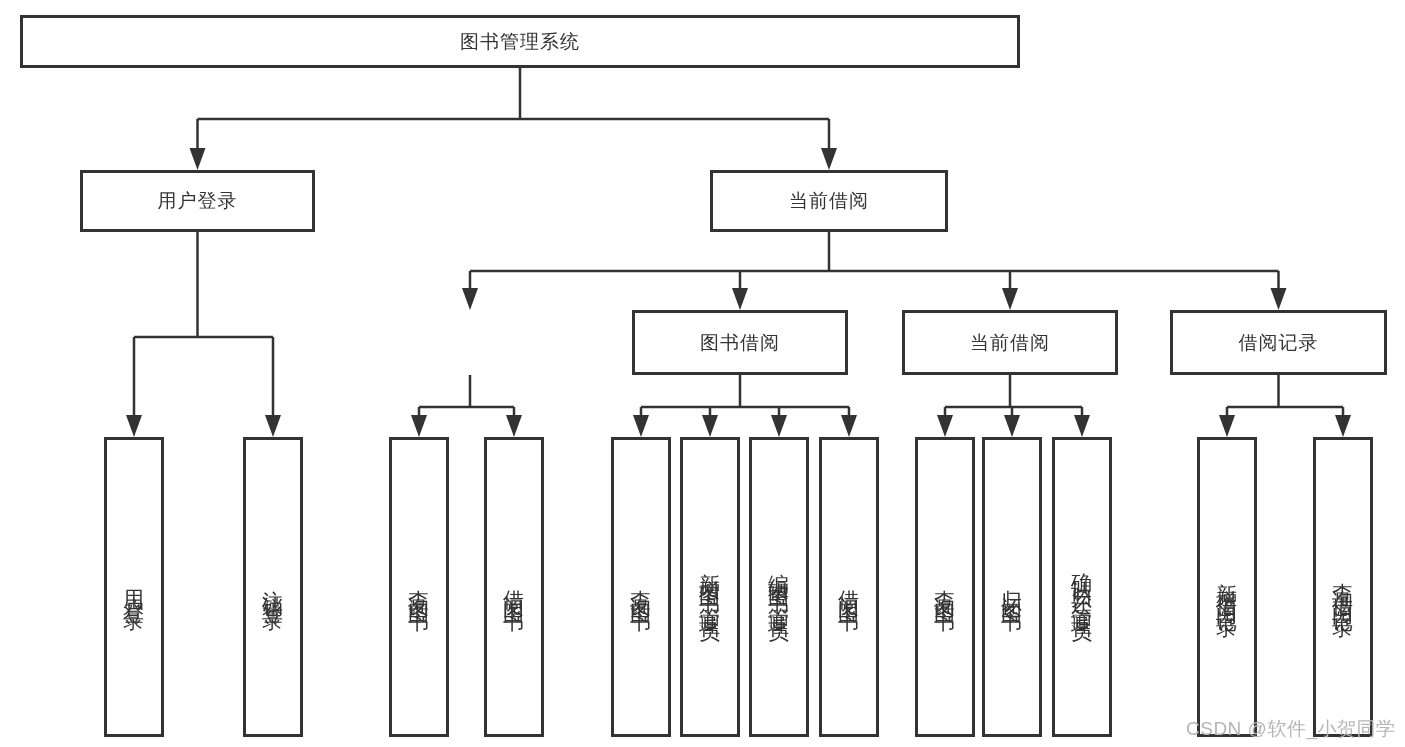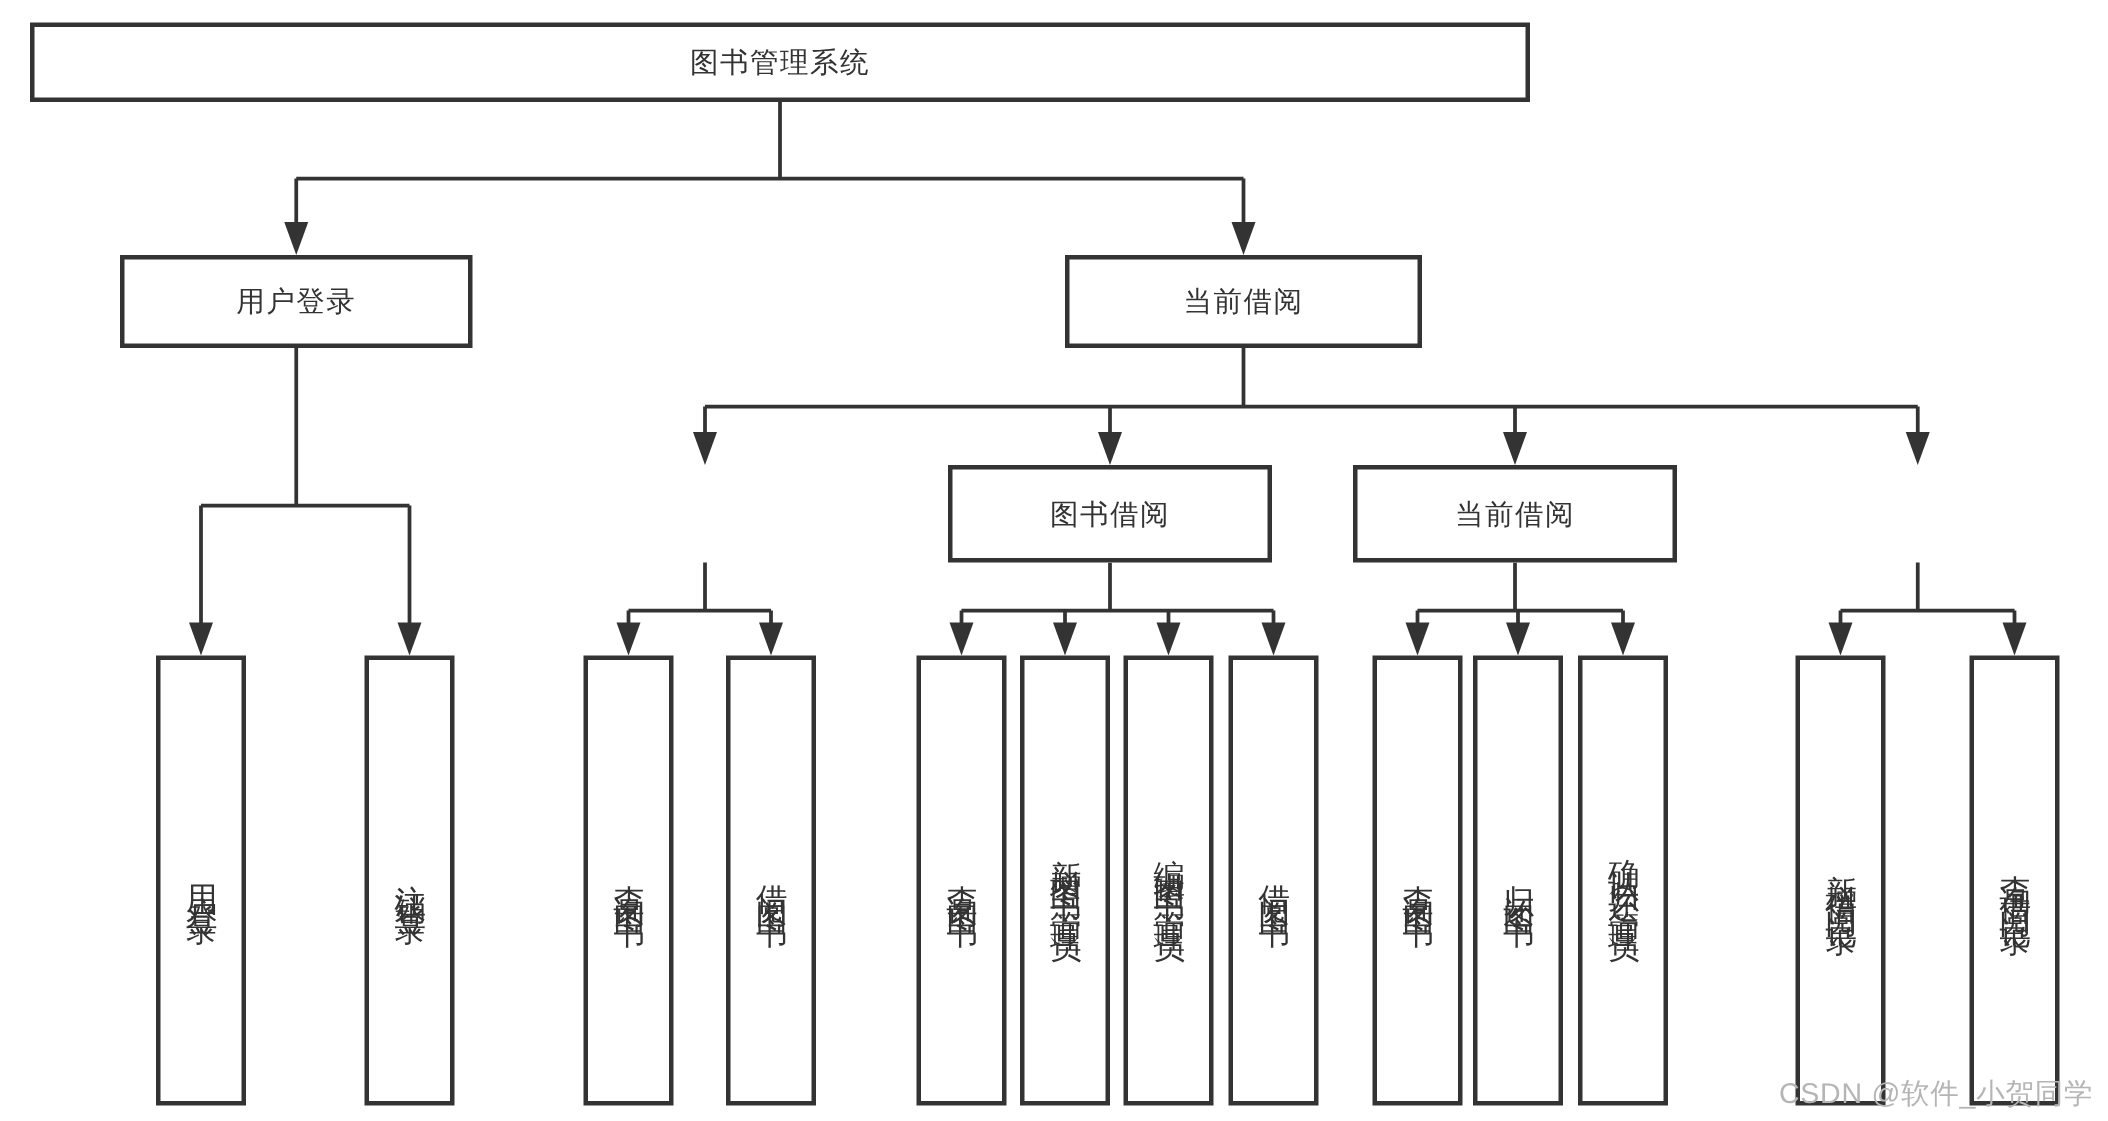--- a/index.html
+++ b/index.html
@@ -107,20 +107,23 @@
   <div class="node hbox" style="left:710px;top:170px;width:238px;height:62px">
     <span>当前借阅</span>
   </div>
 
   <div class="node hbox" style="left:902px;top:310px;width:216px;height:65px">
     <span>当前借阅</span>
   </div>
   <div class="node hbox" style="left:632px;top:310px;width:216px;height:65px">
     <span>图书借阅</span>
   </div>
+  <div class="node hbox" style="left:1170px;top:310px;width:217px;height:65px">
+    <span>借阅记录</span>
+  </div>
 
   <div class="node vbox" style="left:104px;top:437px">
     <span>用户登录</span>
   </div>
   <div class="node vbox" style="left:243px;top:437px">
     <span>注销登录</span>
   </div>
 
   <div class="node vbox" style="left:389px;top:437px">
     <span>查询图书</span>

